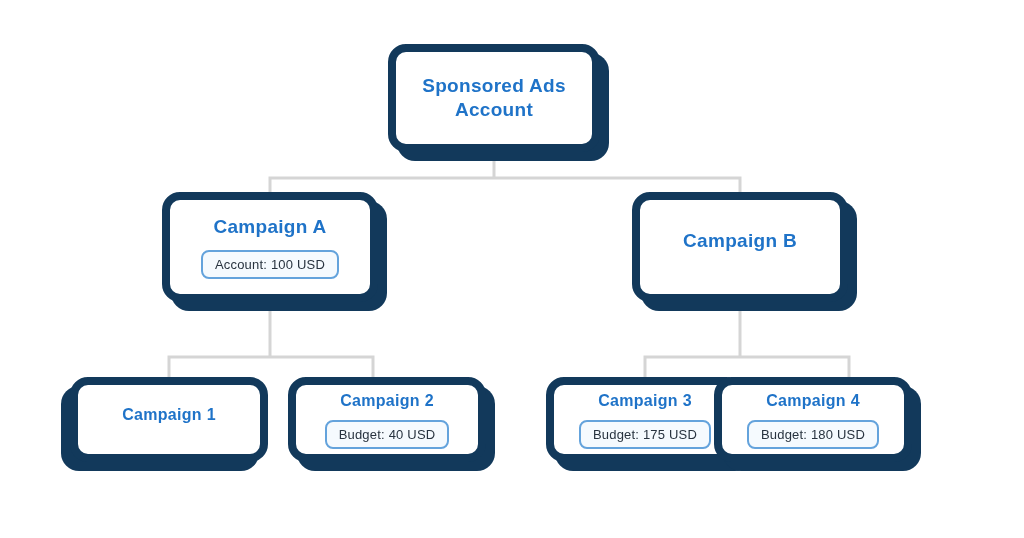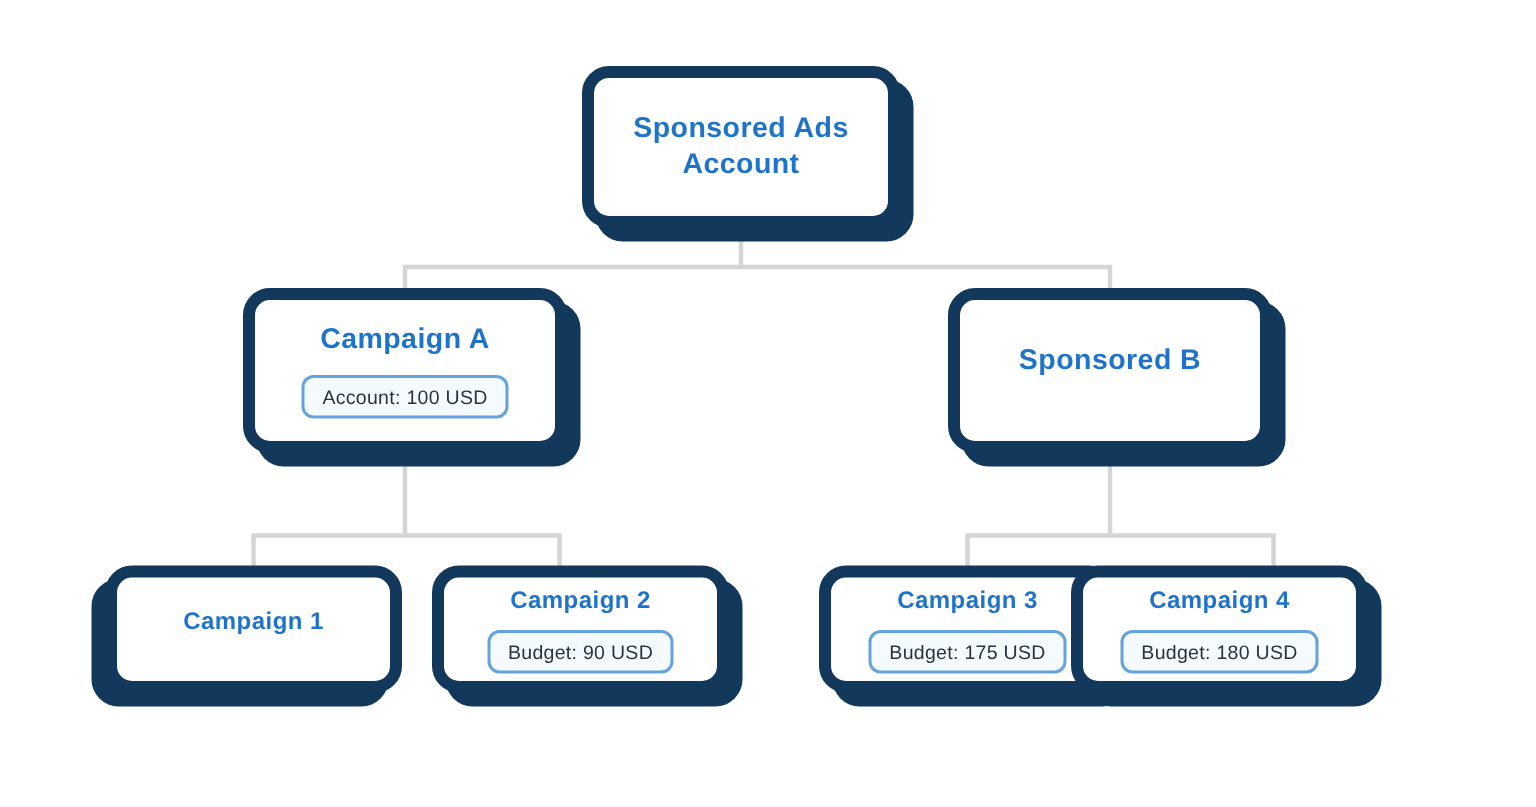--- a/index.html
+++ b/index.html
@@ -96,30 +96,30 @@
   <div class="node account">
     <div class="node-title">Sponsored Ads Account</div>
   </div>
 
   <div class="node portfolio portfolio-a">
     <div class="node-title">Campaign A</div>
     <div class="budget-pill">Account: 100 USD</div>
   </div>
 
   <div class="node portfolio portfolio-b">
-    <div class="node-title">Sponsored B</div>
+    <div class="node-title">Campaign B</div>
   </div>
 
   <div class="node campaign campaign-1 shadow-left">
     <div class="node-title">Campaign 1</div>
   </div>
 
   <div class="node campaign campaign-2">
     <div class="node-title">Campaign 2</div>
-    <div class="budget-pill">Budget: 90 USD</div>
+    <div class="budget-pill">Budget: 40 USD</div>
   </div>
 
   <div class="node campaign campaign-3">
     <div class="node-title">Campaign 3</div>
     <div class="budget-pill">Budget: 175 USD</div>
   </div>
 
   <div class="node campaign campaign-4">
     <div class="node-title">Campaign 4</div>
     <div class="budget-pill">Budget: 180 USD</div>

